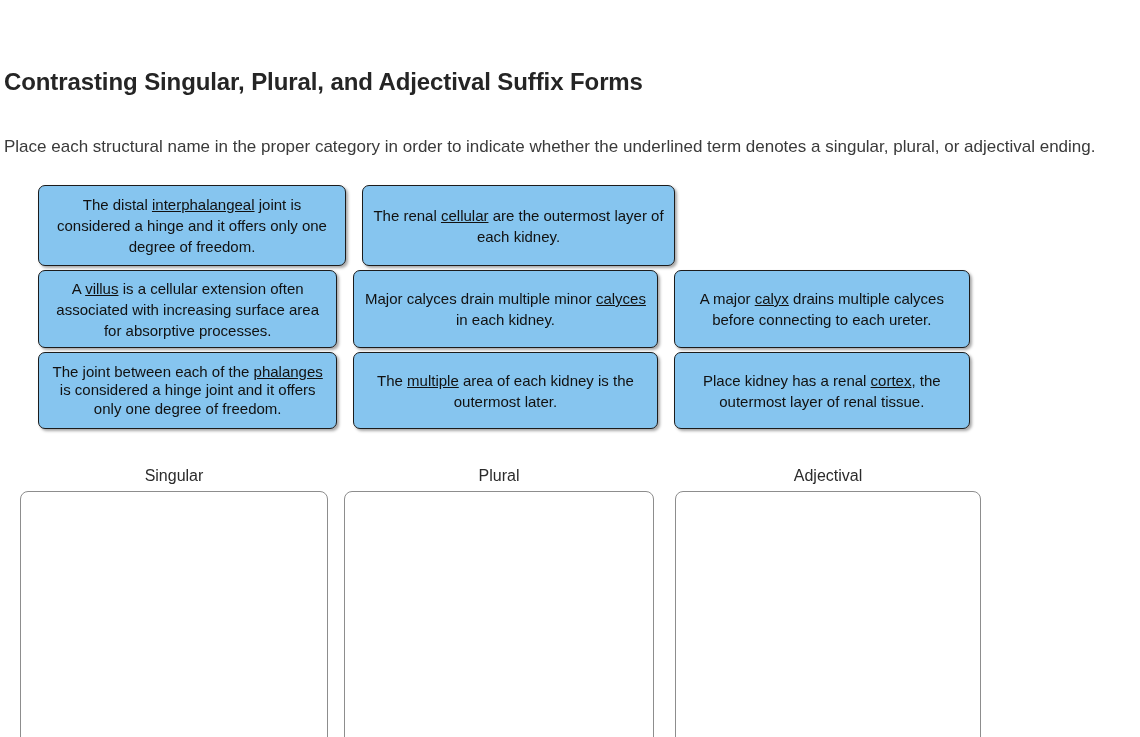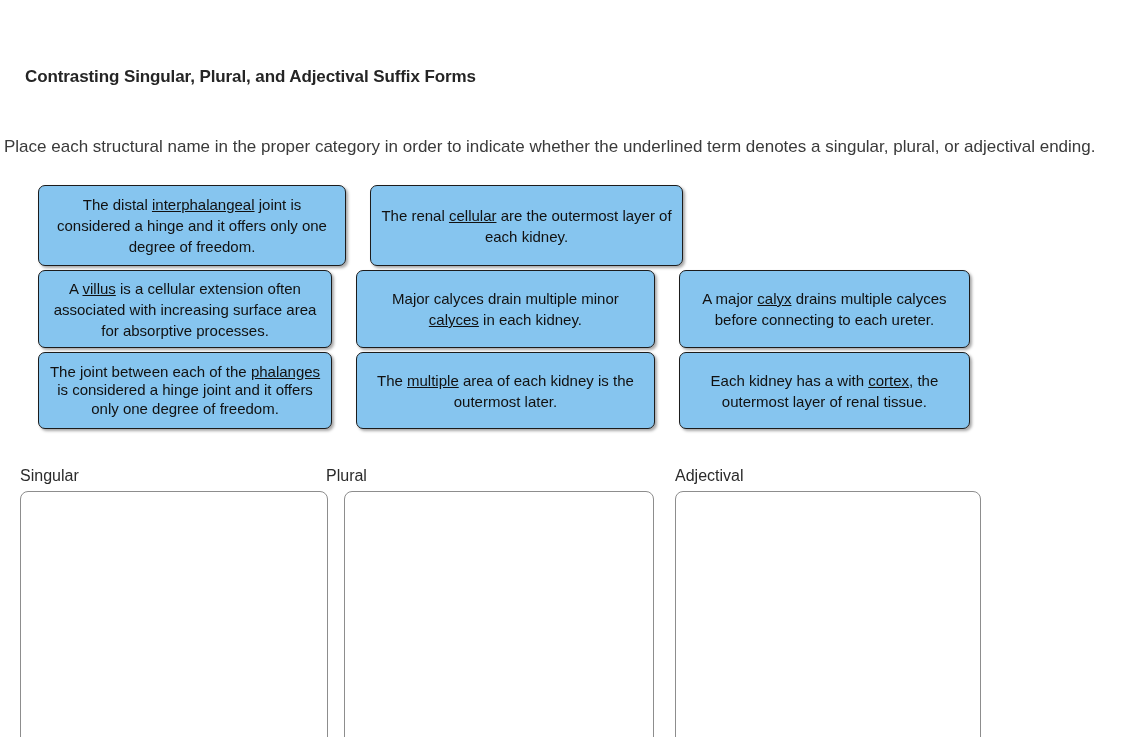--- a/index.html
+++ b/index.html
@@ -20,26 +20,25 @@
     position: relative;
     width: 1140px;
     height: 737px;
   }
 
   
   .page-title {
     position: absolute;
     left: 4px;
     top: 52px;
-    font-size: 17px;
+    font-size: 24px;
     font-weight: bold;
     letter-spacing: -0.1px;
     color: #252525;
     line-height: 28px;
-    margin-left: 21px;
   }
 
   
   .instructions {
     position: absolute;
     left: 4px;
     top: 119px;
     width: 1125px;
     font-size: 17px;
     line-height: 22.5px;
@@ -48,21 +47,21 @@
 
   
   .card-grid {
     position: absolute;
     left: 38px;
     top: 185px;
     width: 944px;
   }
   .card-row {
     display: flex;
-    gap: 12px;
+    gap: 4px;
     margin-bottom: 4px;
   }
   .card-cell {
     box-sizing: border-box;
     padding-right: 12px;
   }
   .card-cell.col0 { width: 320px; }
   .card-cell.col1 { width: 325px; }
   .card-cell.col2 { width: 317px; }
 
@@ -97,25 +96,25 @@
     position: absolute;
     top: 465px;
     left: 0;
     width: 1140px;
     height: 22px;
   }
   .cat-label {
     position: absolute;
     font-size: 16px;
     color: #2b2b2b;
-    text-align: left;
+    text-align: center;
     line-height: 22px;
   }
   .cat-label.c0 { left: 20px;  width: 308px; }
-  .cat-label.c1 { left: 326px; width: 310px; }
+  .cat-label.c1 { left: 344px; width: 310px; }
   .cat-label.c2 { left: 675px; width: 306px; }
 
   
   .dropzone {
     position: absolute;
     top: 491px;
     box-sizing: border-box;
     border: 1px solid #8d8d8d;
     border-radius: 8px;
     background: #ffffff;
@@ -173,21 +172,21 @@
           <span class="inner"><span>The joint between each of the </span><u>phalanges</u><span> is considered a hinge joint and it offers only one degree of freedom.</span></span>
         </div>
       </div>
       <div class="card-cell col1">
         <div class="card">
           <span class="inner"><span>The </span><u>multiple</u><span> area of each kidney is the outermost later.</span></span>
         </div>
       </div>
       <div class="card-cell col2">
         <div class="card">
-          <span class="inner"><span>Each kidney has a with </span><u>cortex</u><span>, the outermost layer of renal tissue.</span></span>
+          <span class="inner"><span>Place kidney has a renal </span><u>cortex</u><span>, the outermost layer of renal tissue.</span></span>
         </div>
       </div>
     </div>
 
   </div>
 
   <div class="cat-labels">
     <div class="cat-label c0">Singular</div>
     <div class="cat-label c1">Plural</div>
     <div class="cat-label c2">Adjectival</div>

